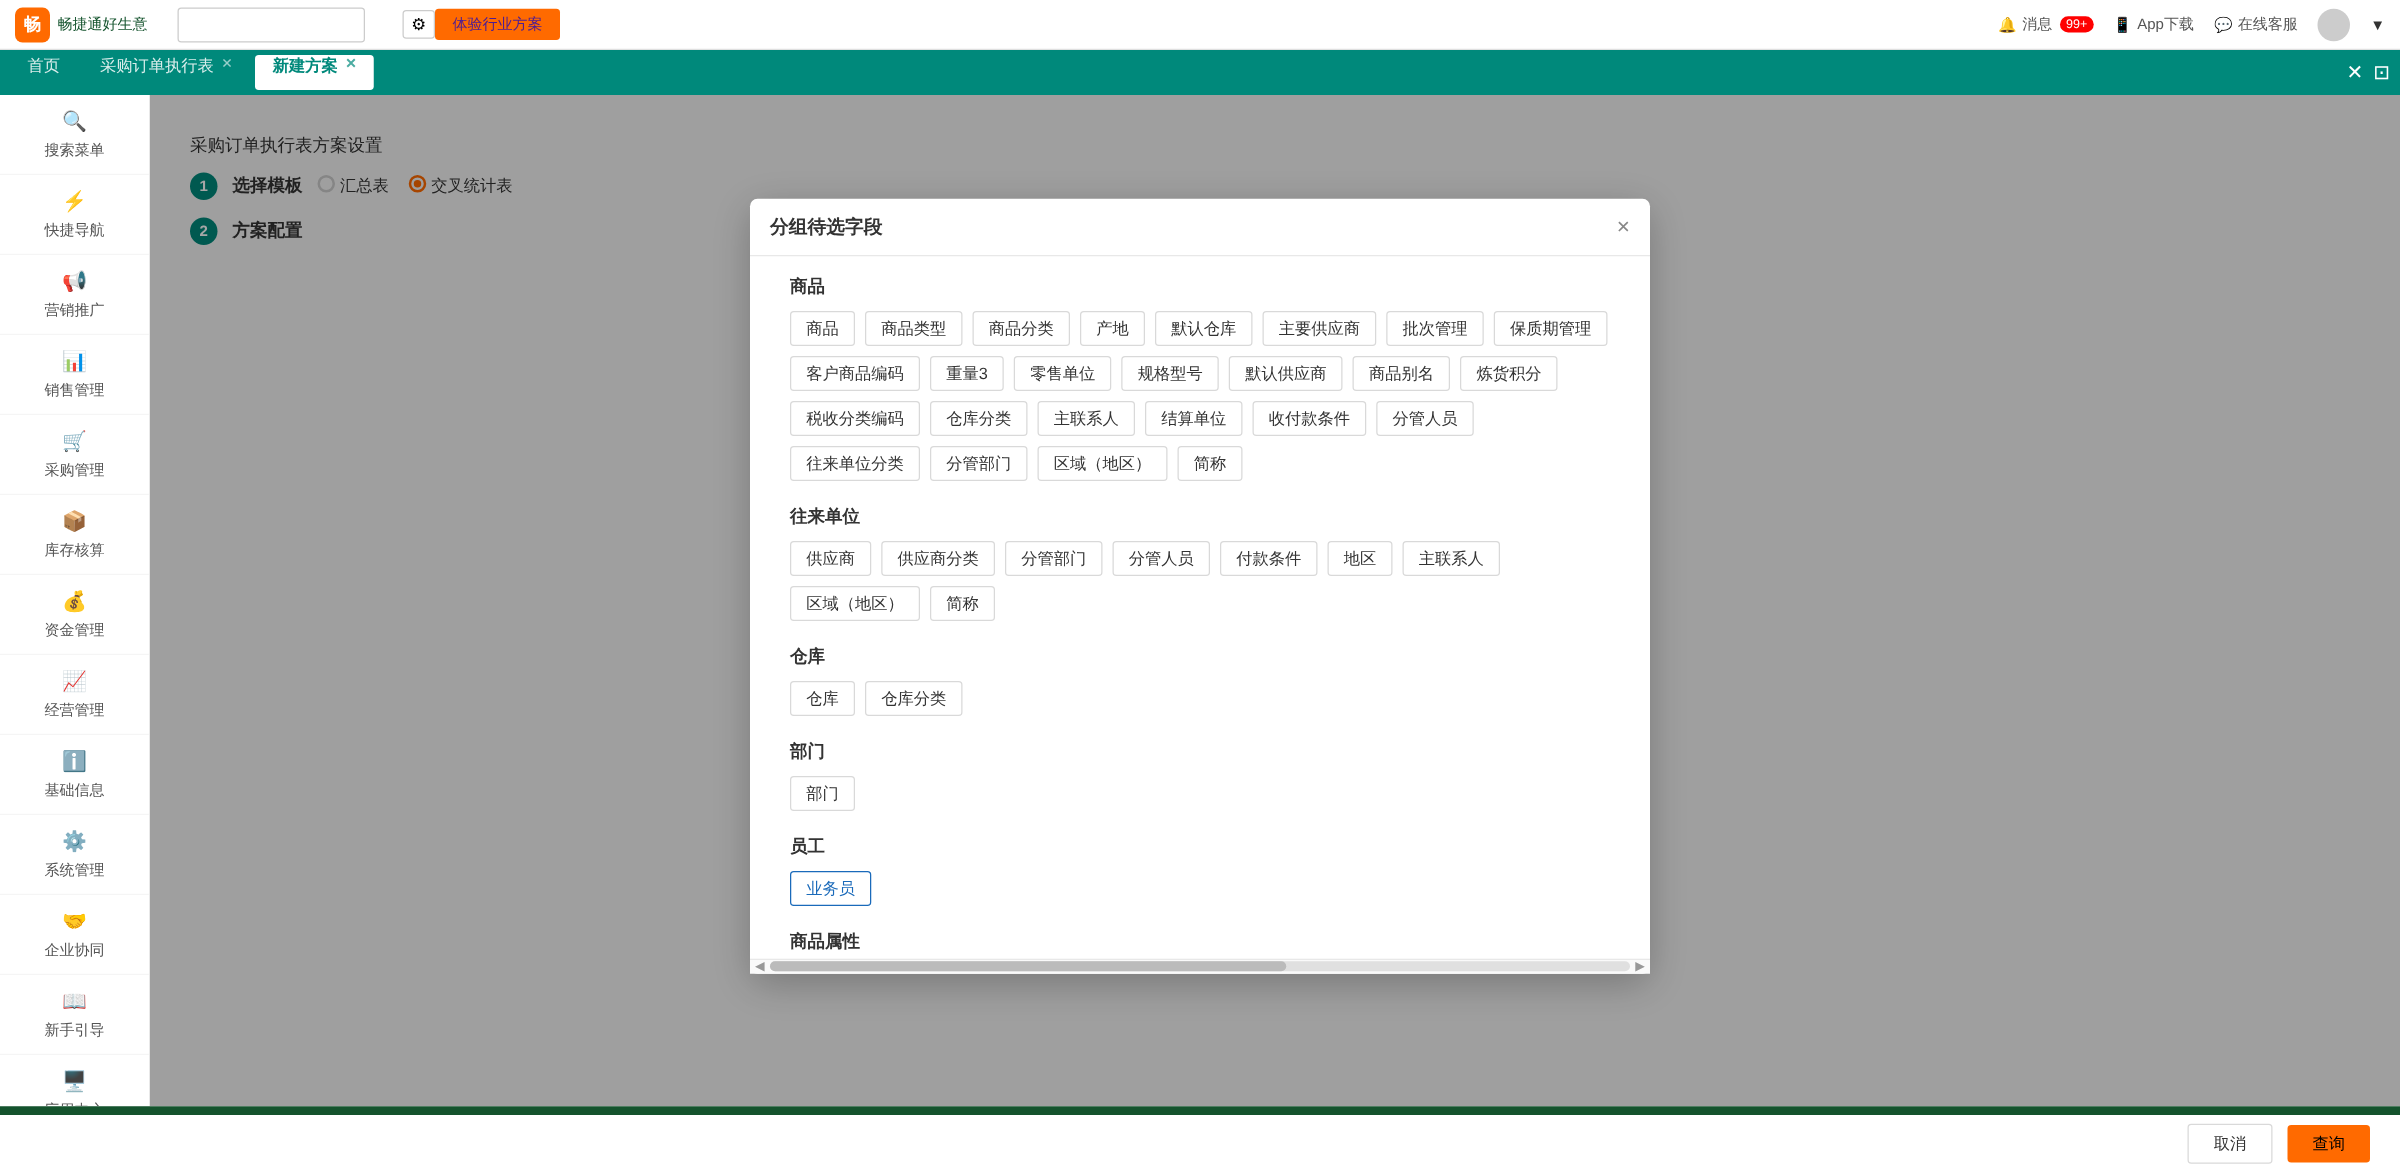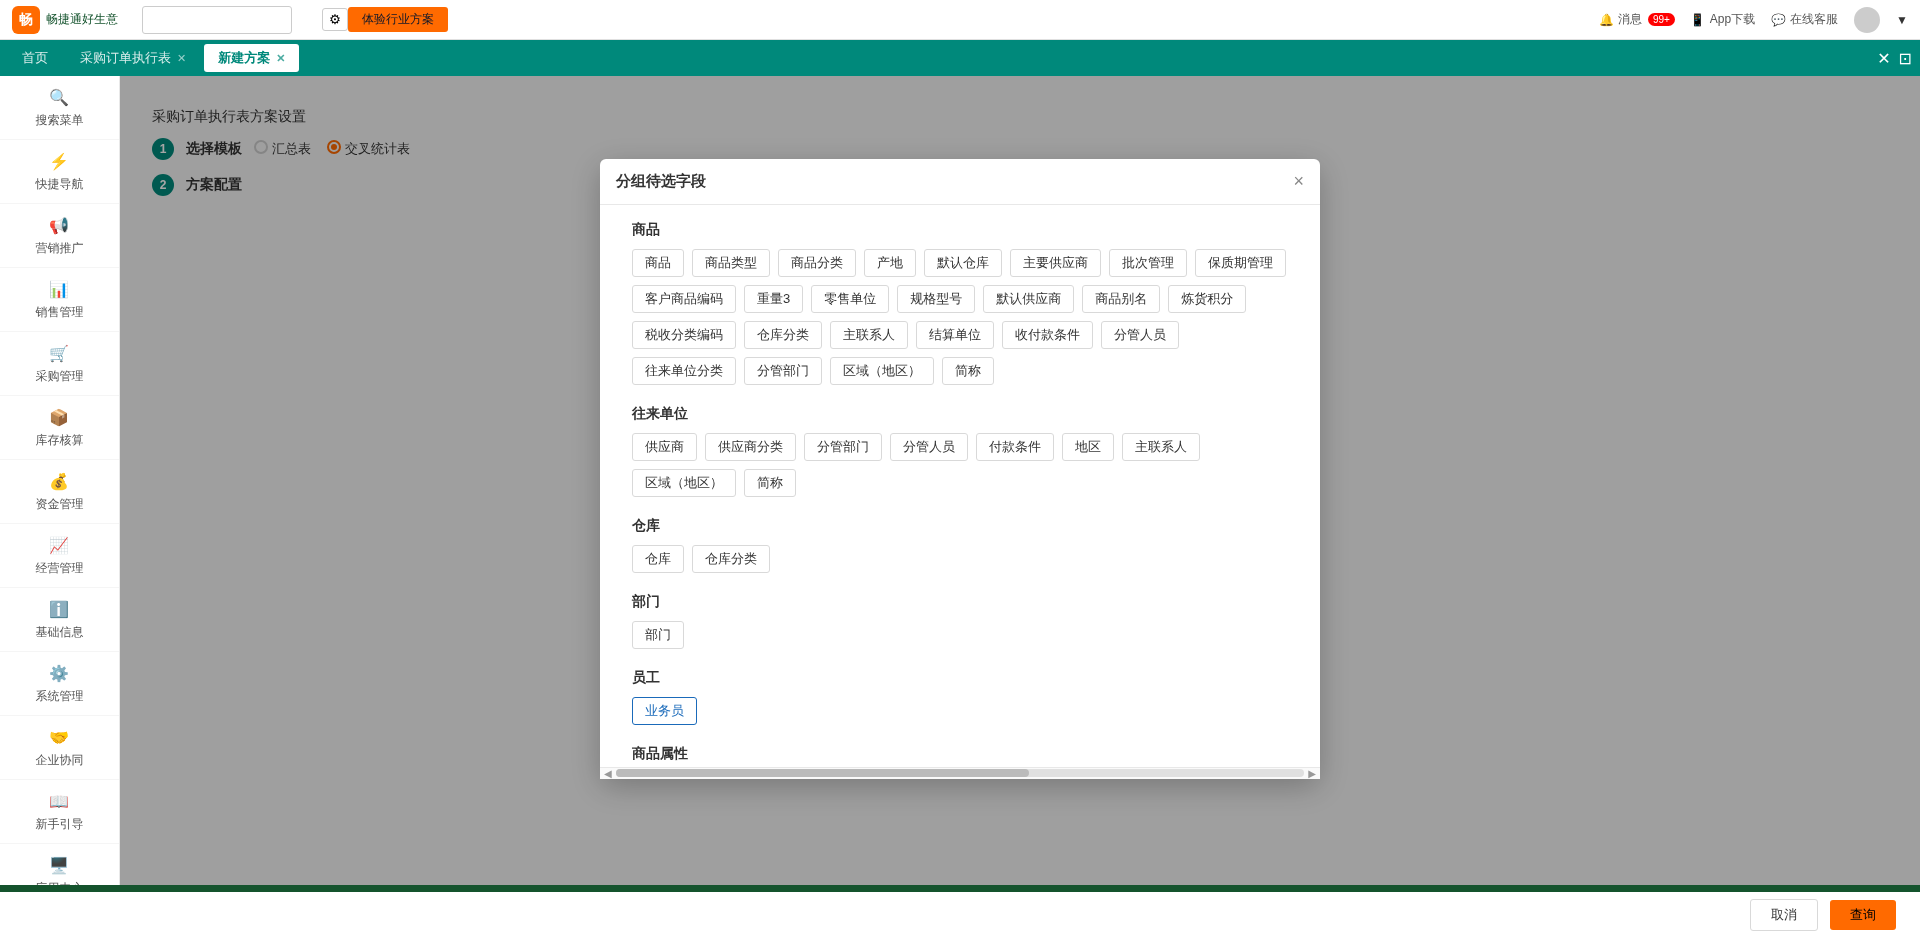--- a/index.html
+++ b/index.html
@@ -38,21 +38,21 @@
     .header-search input {
       width: 100%;
       height: 28px;
       border: 1px solid #ccc;
       border-radius: 3px;
       padding: 0 8px;
       font-size: 12px;
     }
     .experience-btn {
       background: #ff6a00;
-      color: #0f172a;
+      color: #4c1d95;
       border: none;
       border-radius: 3px;
       padding: 4px 14px;
       cursor: pointer;
       font-size: 12px;
     }
     .gear-btn {
       background: none; border: 1px solid #ccc;
       border-radius: 3px; padding: 3px 6px; cursor: pointer;
     }
@@ -75,21 +75,21 @@
       display: flex;
       align-items: center;
       padding: 0 8px;
       position: fixed;
       top: 40px; left: 0; right: 0;
       z-index: 99;
     }
     .tab-item {
       height: 28px;
       padding: 0 14px;
-      display: flex; align-items: center; gap: 6px;
+      display: flex; gap: 6px;
       border-radius: 3px;
       cursor: pointer;
       font-size: 13px;
       color: rgba(255,255,255,0.85);
       margin-right: 4px;
     }
     .tab-item.active {
       background: #fff;
       color: #00897b;
       font-weight: bold;

